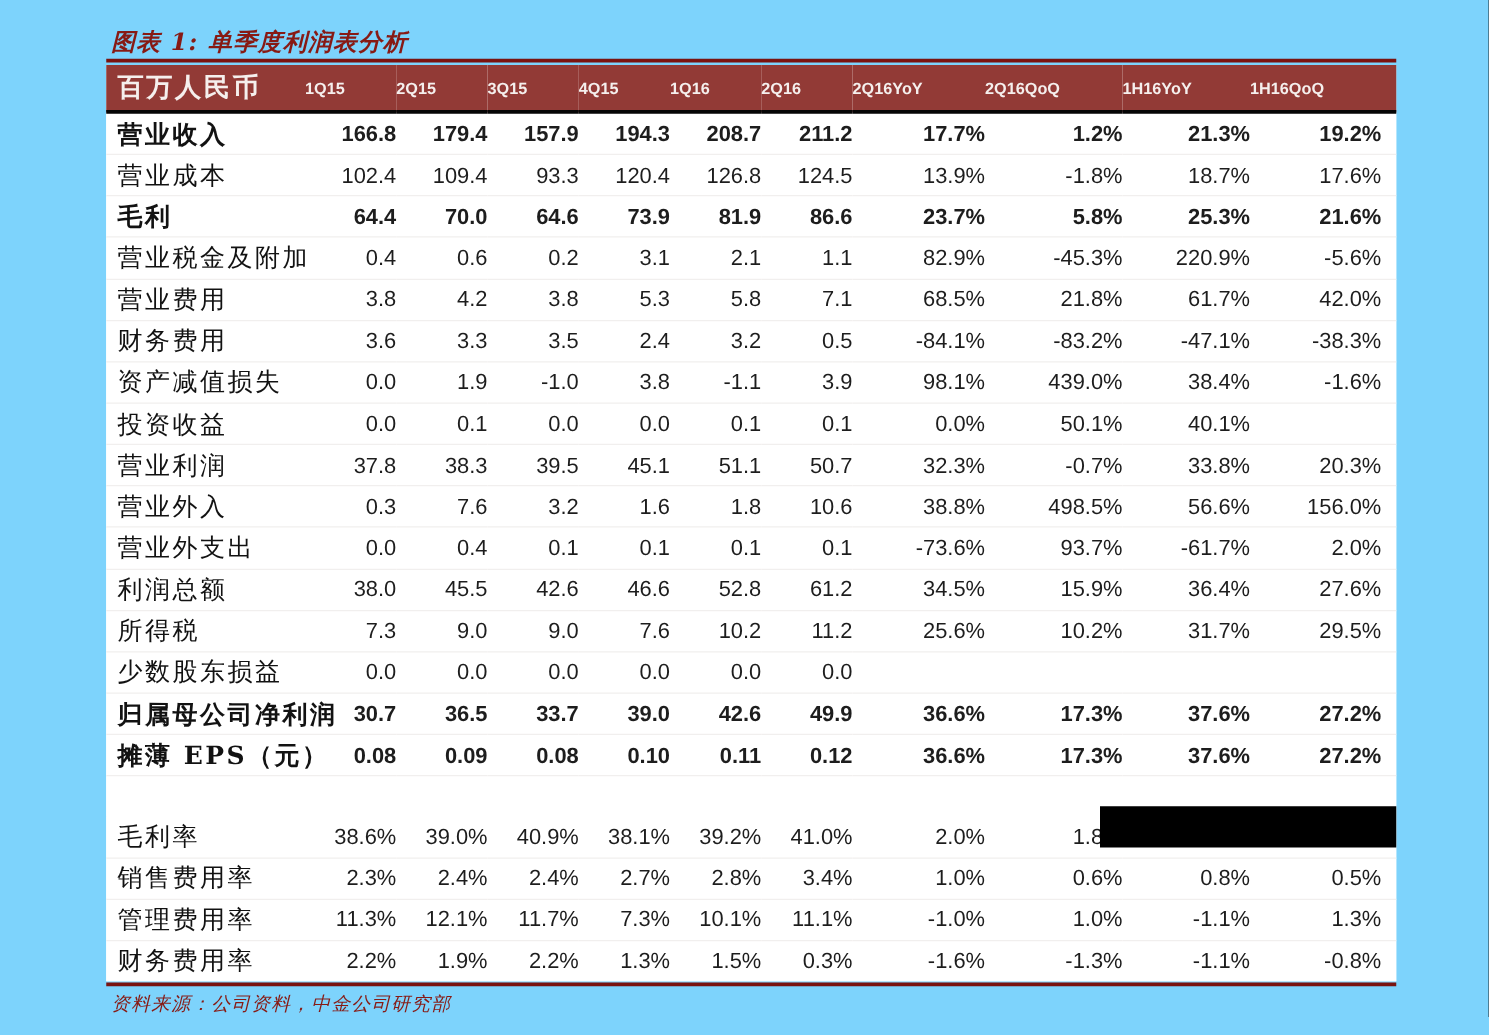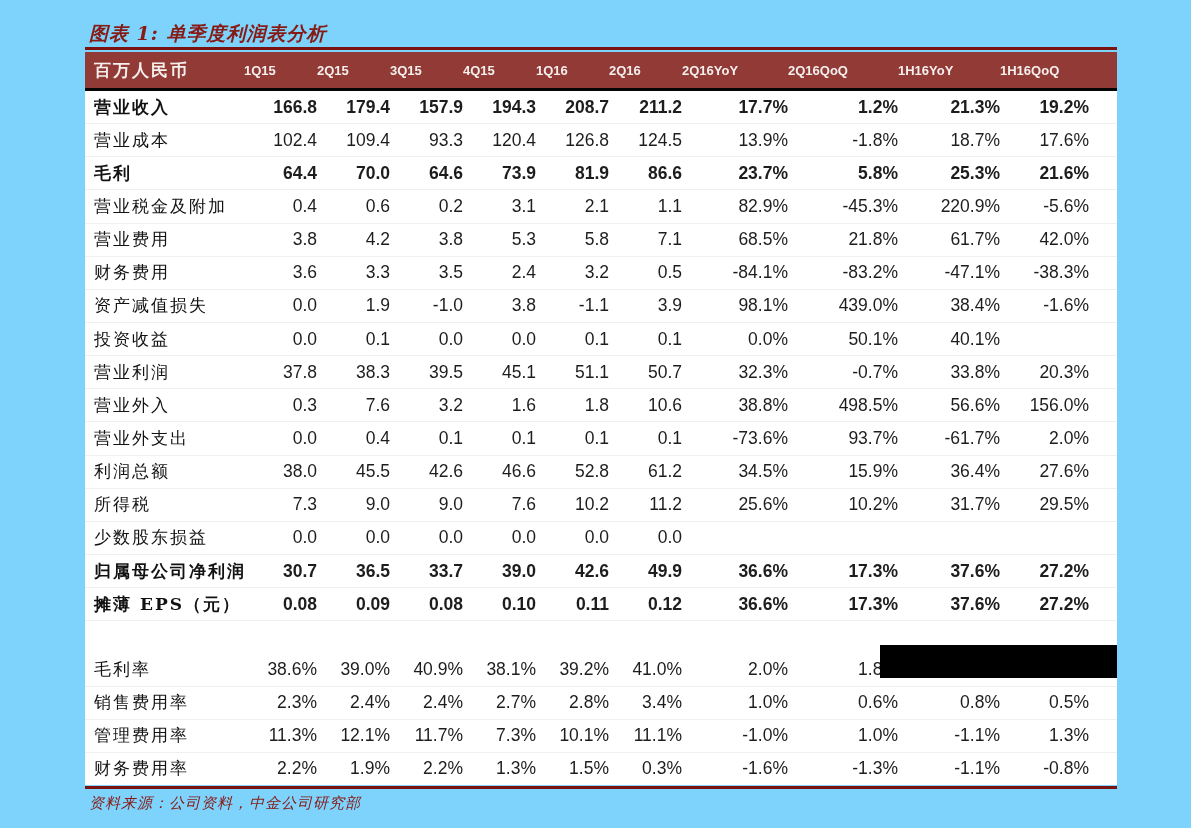--- a/index.html
+++ b/index.html
@@ -35,33 +35,33 @@
 
   thead th {
     background:#923a36; color:#f5efed;
     font-weight:700; font-size:13px;
     text-align:left; padding:0 0 0 0; height:36px;
     border-bottom:3px solid #050505;
     white-space:nowrap;
   }
   thead th.lbl {
     text-align:left; padding-left:9px;
-    font-family:"DejaVu Serif", serif; letter-spacing:2px; font-size:17px;
-  }
-  thead th:last-child, tbody td:last-child { padding-right:28px; }
+    font-family:"DejaVu Serif", serif; letter-spacing:2px; font-size:21px;
+  }
+  thead th:last-child, tbody td:last-child { padding-right:12px; }
 
   tbody td {
     font-size:17.5px; color:#1d1d1d; text-align:right;
     height:31.6px; padding:0;
     border-bottom:1px solid #f1efee;
     white-space:nowrap; background:#fff;
   }
   tbody td.lbl {
     text-align:left; padding-left:9px;
-    font-family:"DejaVu Serif", serif; font-size:17px;
+    font-family:"DejaVu Serif", serif; font-size:20px;
     letter-spacing:2px; color:#121212;
   }
   tbody tr.bold td { font-weight:700; }
   tbody tr.spacer td { border-bottom:none; }
   tbody tr:last-child td { border-bottom:none; }
 
   .black-block { position:absolute; left:795px; top:625px; width:237px; height:33px; background:#000; }
 
   .footer {
     position:absolute; left:4px; top:794px;

